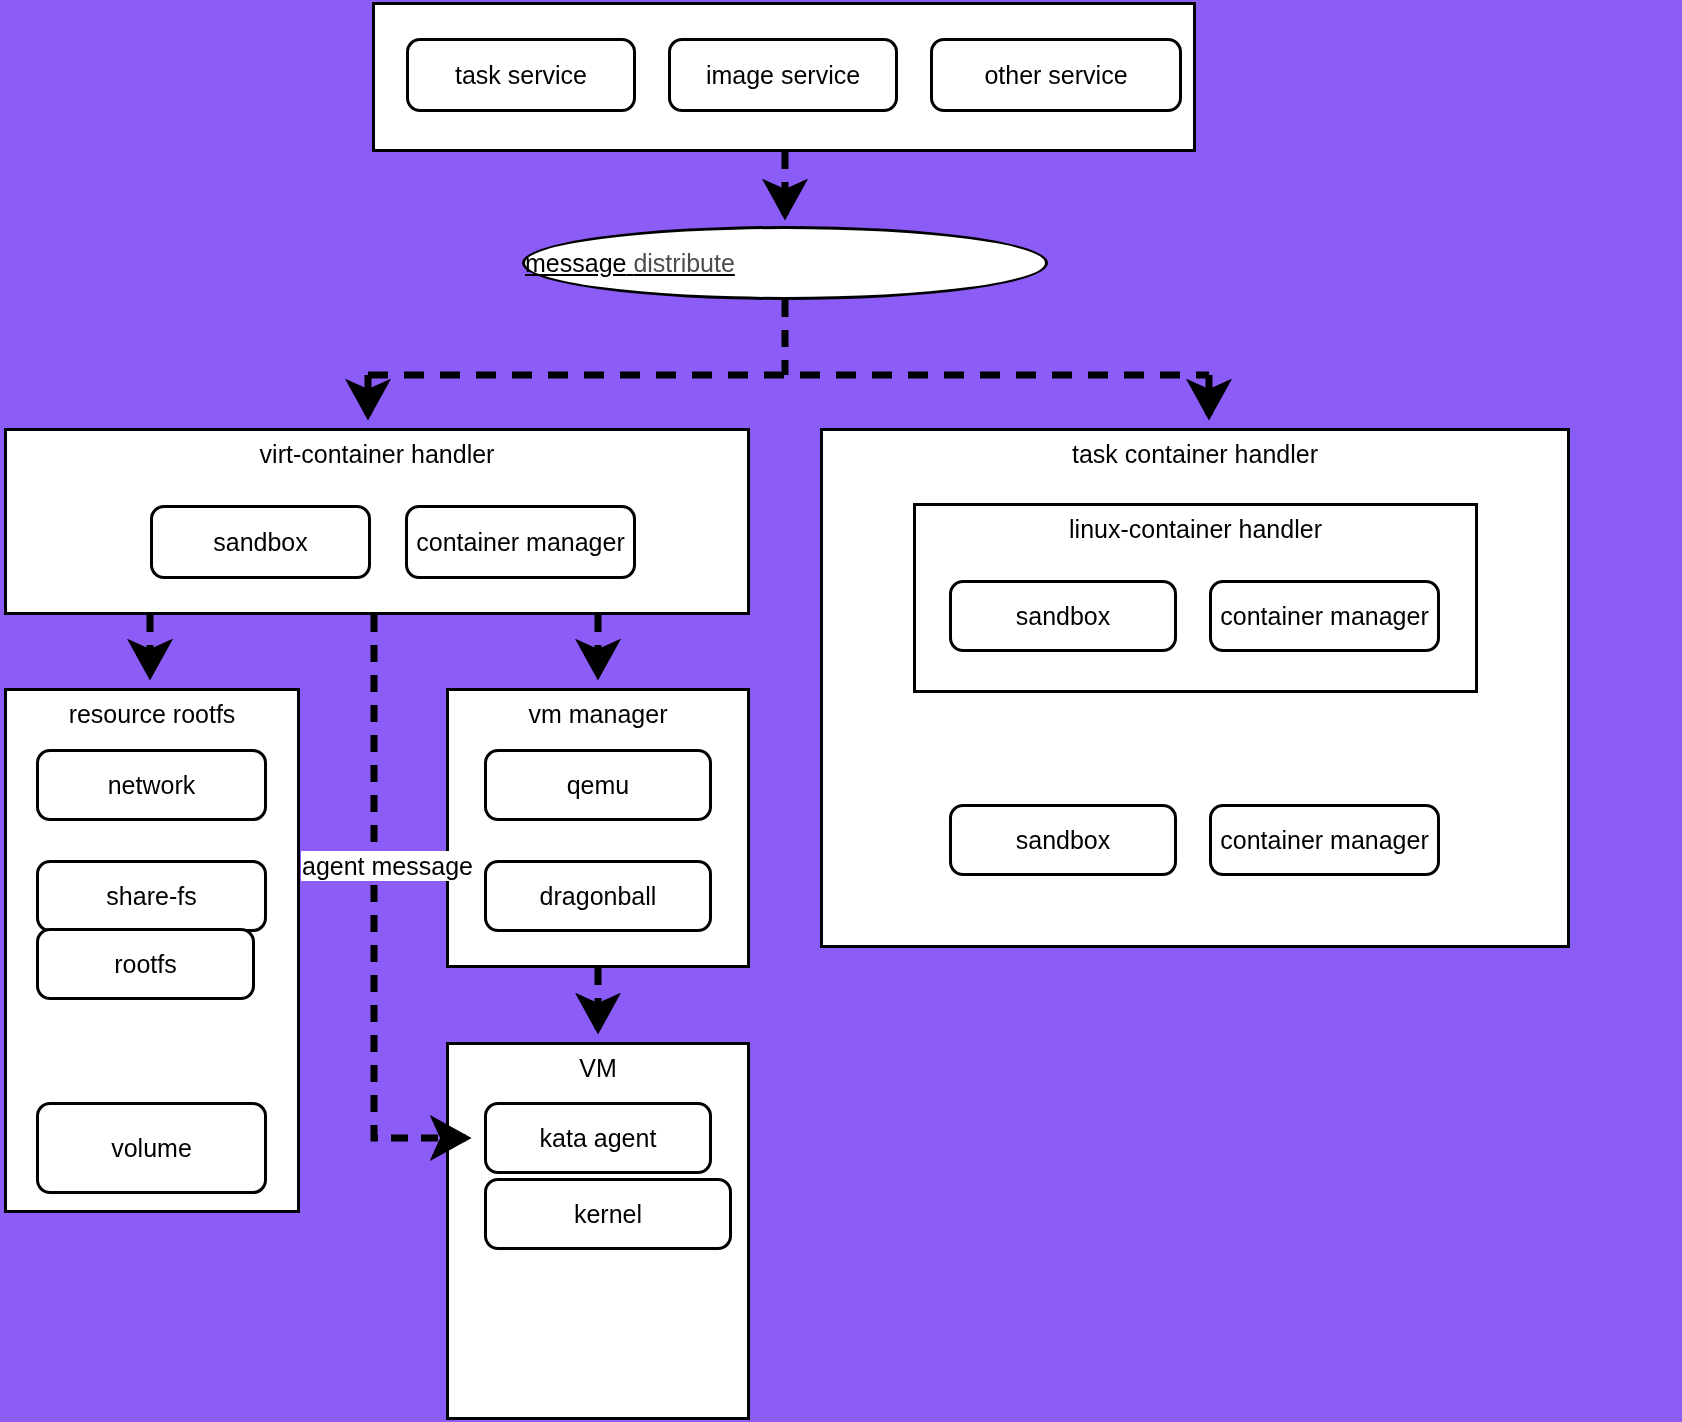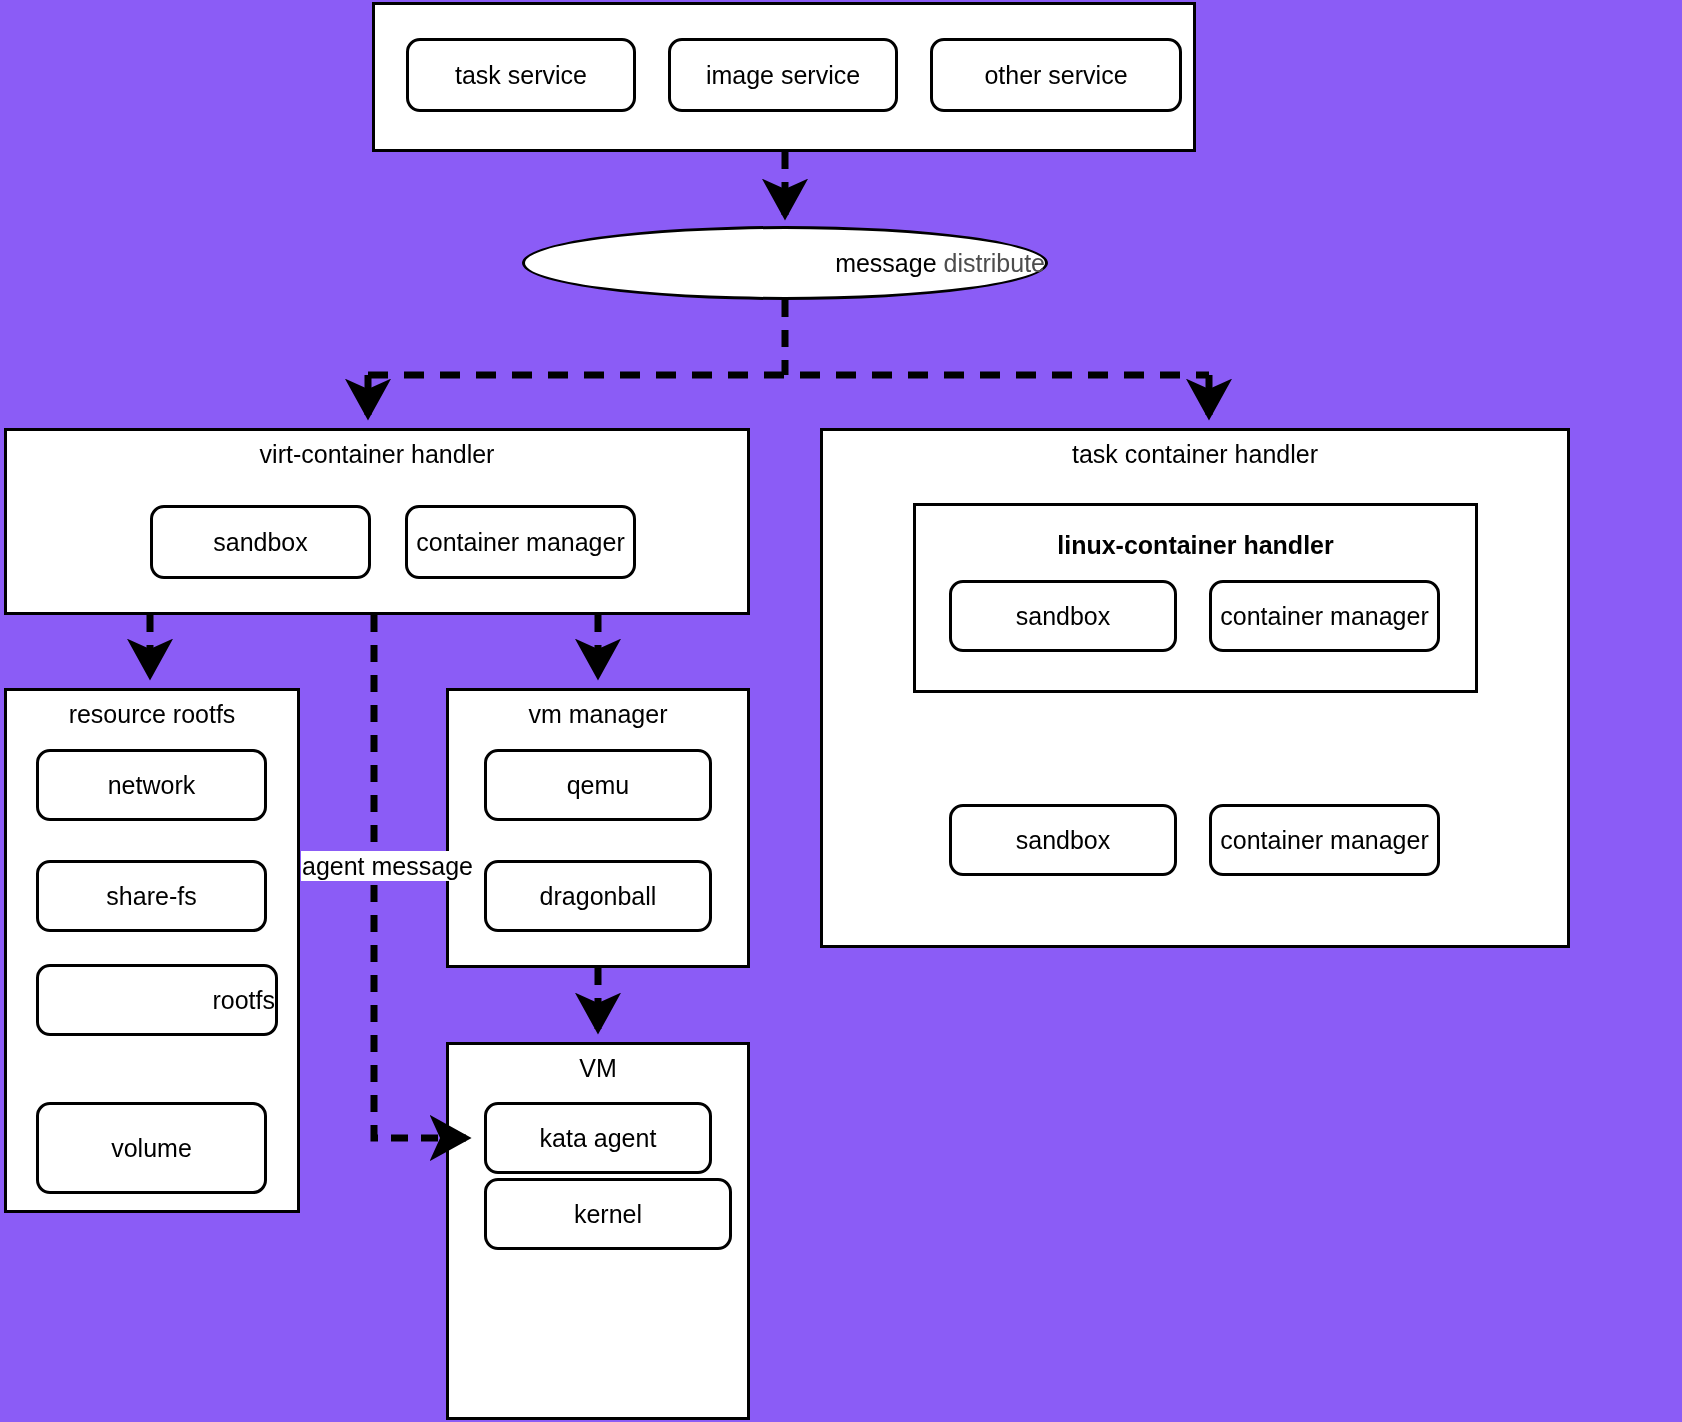--- a/index.html
+++ b/index.html
@@ -52,21 +52,22 @@
     text-align: center;
   }
   .ellipse {
     position: absolute;
     box-sizing: border-box;
     border: 3px solid #000000;
     border-radius: 50%;
     background: #ffffff;
     display: flex;
     align-items: center;
-    justify-content: flex-end;
+    justify-content: flex-start;
+    text-decoration: underline;
   }
   .ellipse-text {
     font-size: 25px;
     line-height: 30px;
     white-space: nowrap;
   }
   .ell-strong { color: #000000; }
   .ell-soft { color: #4d4d4d; }
   svg.overlay {
     position: absolute;
@@ -128,21 +129,21 @@
   </div>
 
   <div class="rbox" style="left:36px; top:749px; width:231px; height:72px;">
     <span class="leaf-label">network</span>
   </div>
 
   <div class="rbox" style="left:36px; top:860px; width:231px; height:72px;">
     <span class="leaf-label">share-fs</span>
   </div>
 
-  <div class="rbox" style="left:36px; top:964px; width:242px; height:72px;justify-content:flex-end;">
+  <div class="rbox" style="left:36px; top:928px; width:219px; height:72px;">
     <span class="leaf-label">rootfs</span>
   </div>
 
   <div class="rbox" style="left:36px; top:1102px; width:231px; height:92px;">
     <span class="leaf-label">volume</span>
   </div>
 
   <div class="box" style="left:446px; top:688px; width:304px; height:280px;">
     <div class="grp-title" style="top:8px;">vm manager</div>
   </div>
@@ -165,21 +166,21 @@
 
   <div class="rbox" style="left:484px; top:1178px; width:248px; height:72px;">
     <span class="leaf-label">kernel</span>
   </div>
 
   <div class="box" style="left:820px; top:428px; width:750px; height:520px;">
     <div class="grp-title" style="top:8px;">task container handler</div>
   </div>
 
   <div class="box" style="left:913px; top:503px; width:565px; height:190px;">
-    <div class="grp-title" style="top:24px;font-weight:bold;">linux-container handler</div>
+    <div class="grp-title" style="top:8px;">linux-container handler</div>
   </div>
 
   <div class="rbox" style="left:949px; top:580px; width:228px; height:72px;">
     <span class="leaf-label">sandbox</span>
   </div>
 
   <div class="rbox" style="left:1209px; top:580px; width:231px; height:72px;">
     <span class="leaf-label">container manager</span>
   </div>
 

